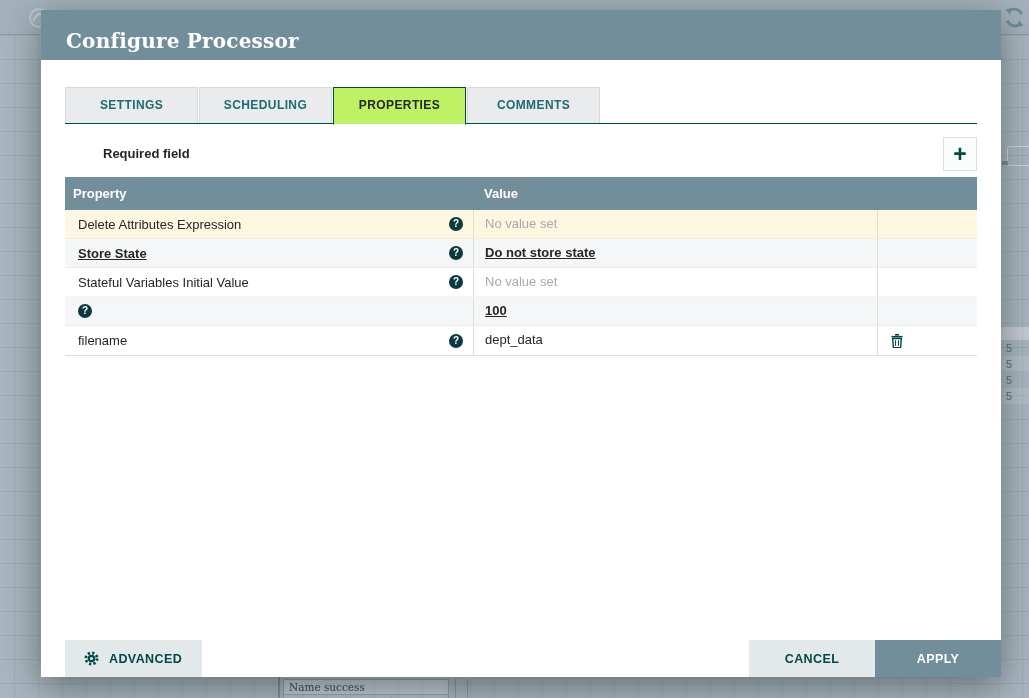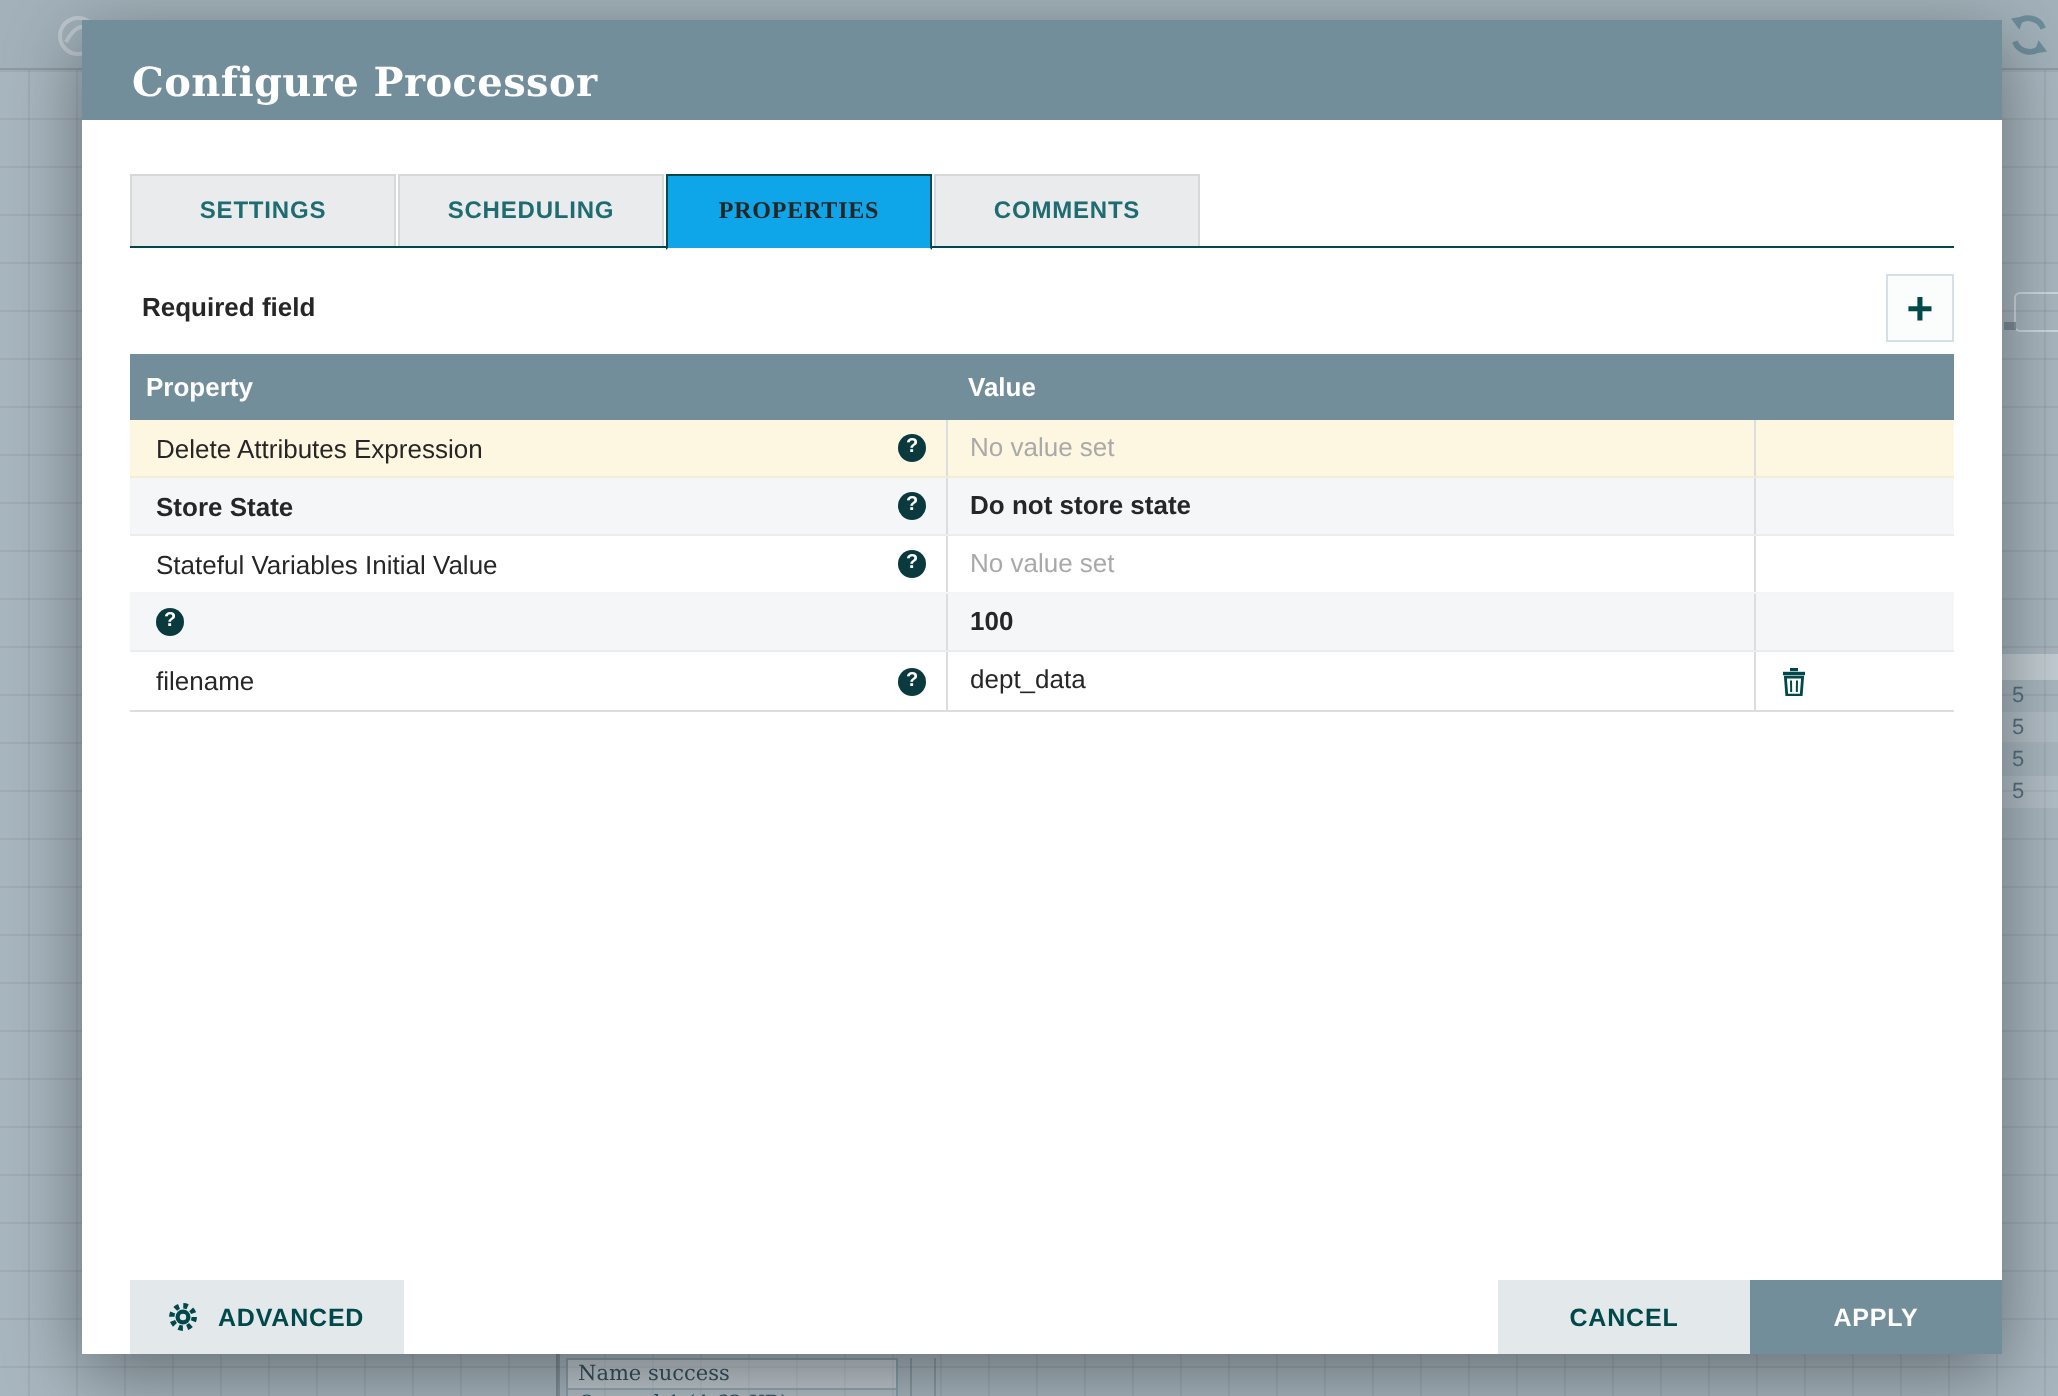--- a/index.html
+++ b/index.html
@@ -66,46 +66,46 @@
 
   
   .tabs { margin-top:27px; height:37px; border-bottom:1px solid #004849; display:flex; gap:1px; }
   .tab {
     width:133px; height:36px; line-height:35px; text-align:center;
     font-size:12px; font-weight:bold; letter-spacing:0.4px;
     color:#1e6b70; background:#e9ebec; border:1px solid #d5d9db; border-bottom:none;
     cursor:pointer;
   }
   .tab.active {
-    background:#0ea5e9; color:#262626; height:38px;
+    background:#bef264; color:#262626; height:38px;
     border:1px solid #004849; border-bottom:1px solid #fff;
-    position:relative; z-index:2;font-family:Liberation Serif, serif;
-  }
-
-  
-  .props-header { margin-top:13px; height:34px; position:relative; }
+    position:relative; z-index:2;
+  }
+
+  
+  .props-header { margin-top:13px; height:34px; position:relative;margin-left:32px; }
   .required-label { font-size:13px; font-weight:bold; color:#262626; line-height:34px; padding-left:6px; display:inline-block; }
   .add-btn {
     position:absolute; right:0; top:0; width:34px; height:34px;
     background:#fbfdfd; border:1px solid #d3e1e6; color:#004849;
     font-size:23px; font-weight:bold; line-height:29px; text-align:center; cursor:pointer;
   }
 
   
   .prop-table { margin-top:6px; border-bottom:1px solid #ddd; }
   .thead { display:flex; height:33px; background:#728E9B; color:#fff; font-size:13px; font-weight:bold; }
   .th { line-height:33px; }
   .th-prop { width:408px; padding-left:8px; }
   .th-val  { width:404px; padding-left:11px; }
   .th-del  { flex:1; }
 
   .tr { display:flex; height:29px; font-size:13px; color:#262626; border-bottom:1px solid rgba(0,0,0,0.04); }
   .tr:last-child { border-bottom:none; }
   .tr.highlight { background:#fdf7e1; }
-  .tr.shade     { background:#f4f6f7; }
+  .tr.shade     { background:#f4f6f7;text-decoration:underline; }
   .td-prop { width:408px; display:flex; align-items:center; justify-content:space-between; padding-left:13px; padding-right:10px; }
   .td-val  { width:404px; border-left:1px solid #ddd; line-height:28px; padding-left:11px;
              white-space:nowrap; overflow:hidden; cursor:pointer; }
   .td-del  { flex:1; border-left:1px solid #ddd; display:flex; align-items:center; padding-left:13px; }
   .tr.required .pname, .tr.required .td-val { font-weight:bold; }
   .td-val.unset { color:#a9a9a9; font-weight:normal; }
   .help {
     width:14px; height:14px; border-radius:50%; background:#0a3a3e; color:#fff;
     font-size:10px; font-weight:bold; text-align:center; line-height:14px;
     flex:0 0 14px; cursor:pointer;

